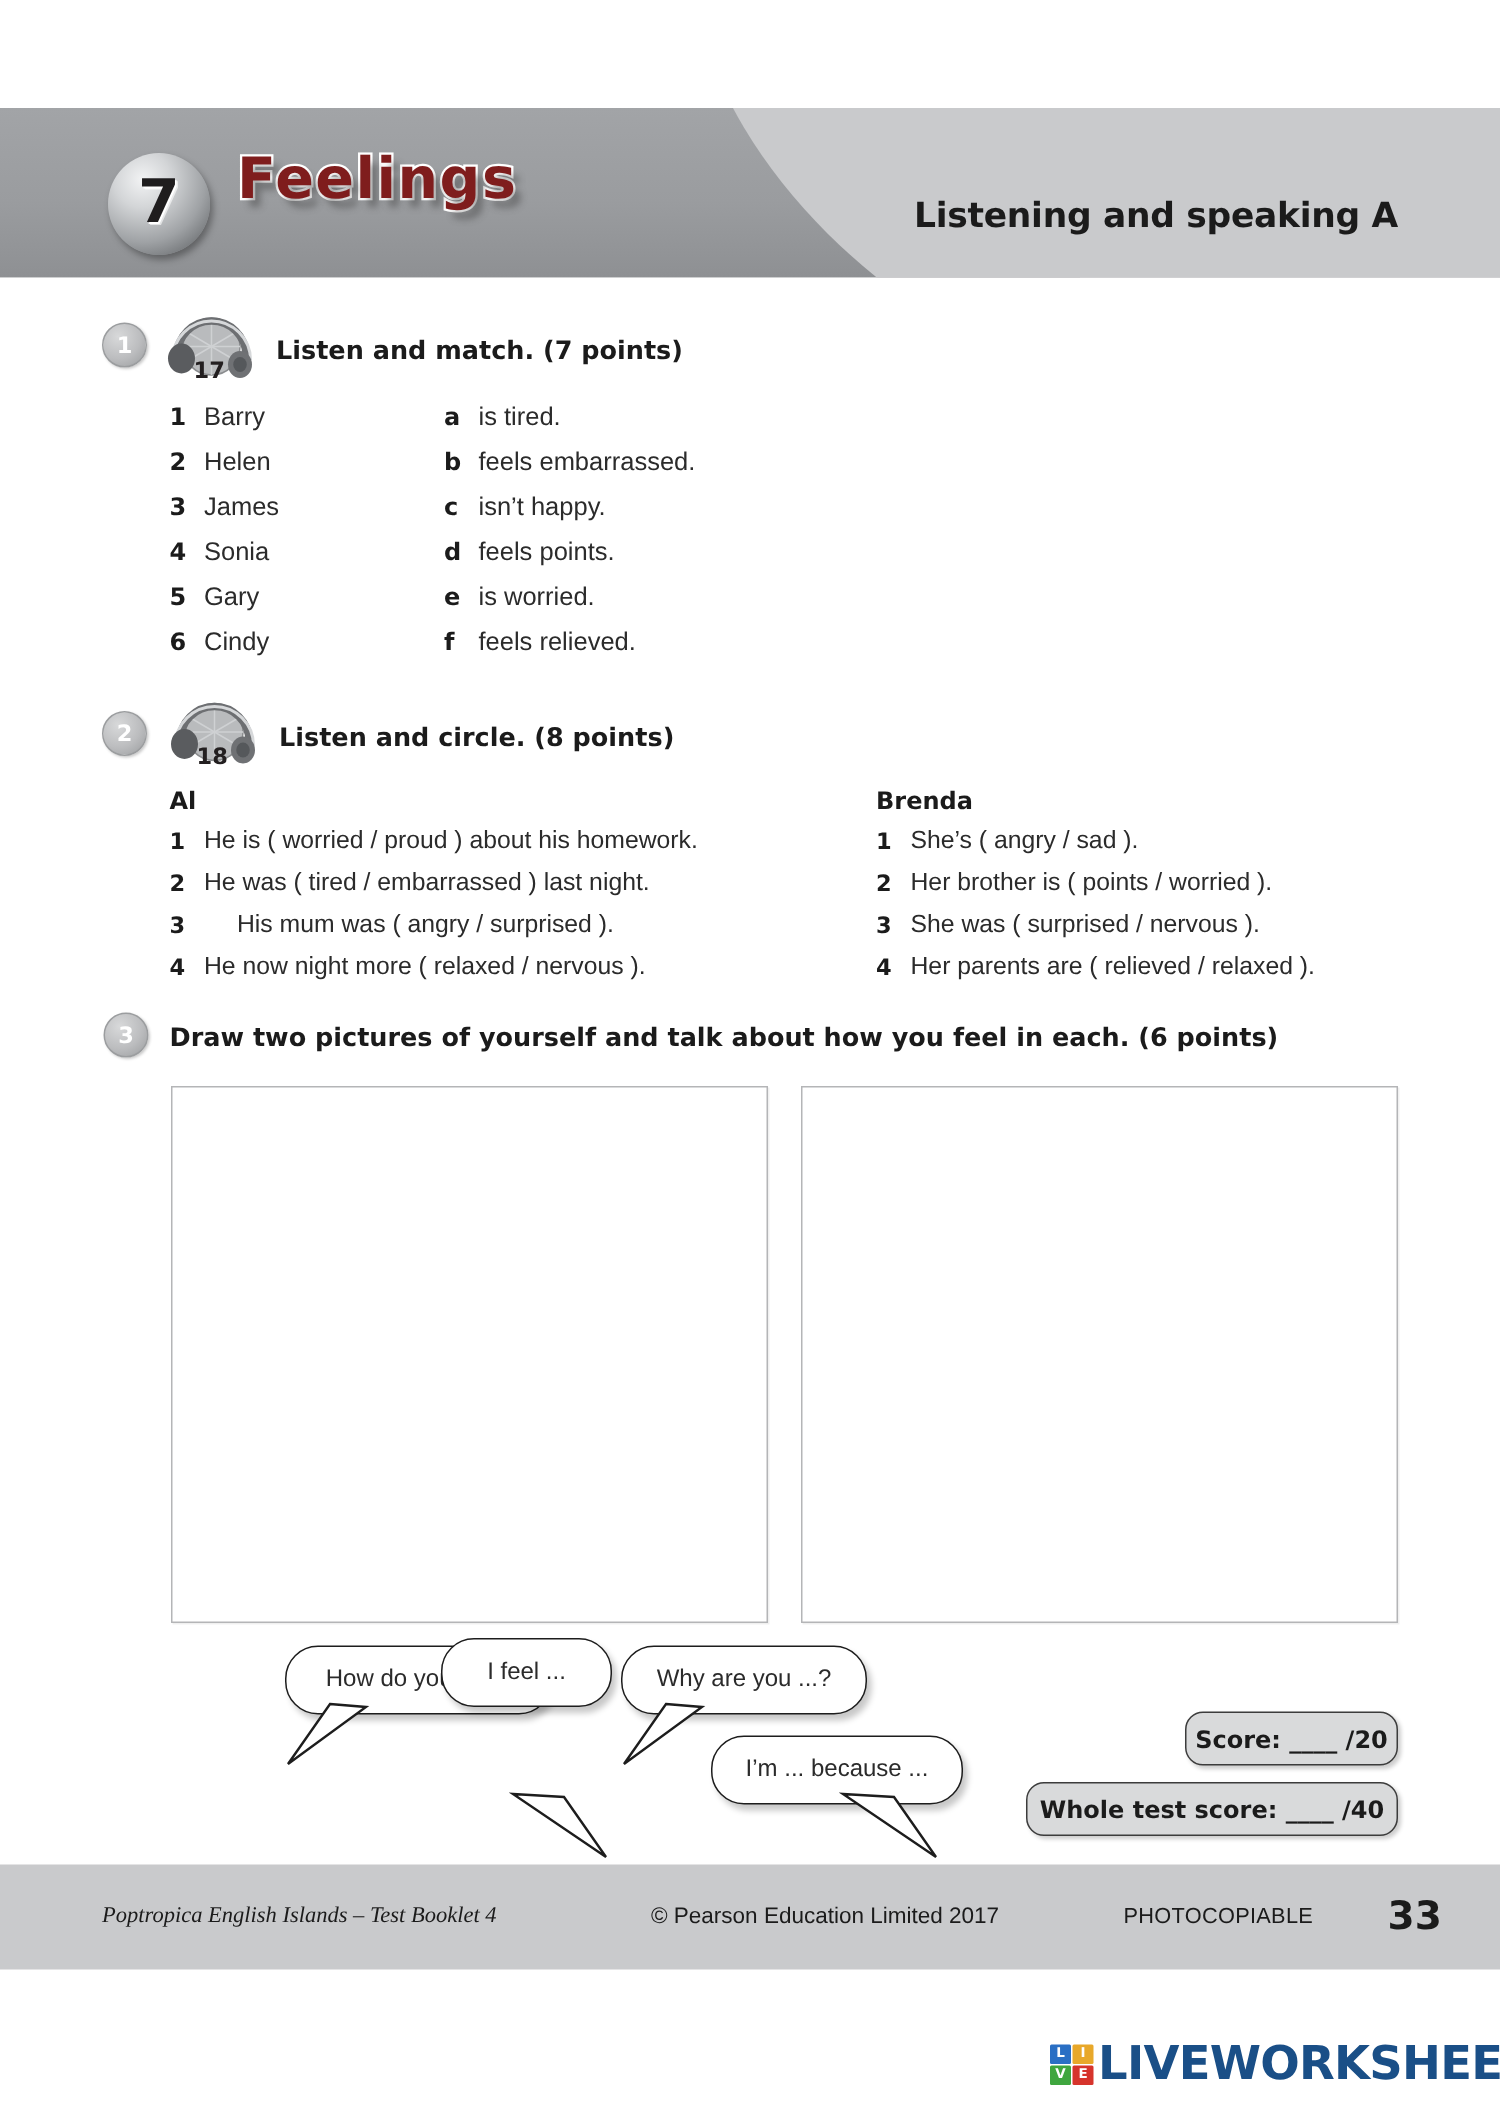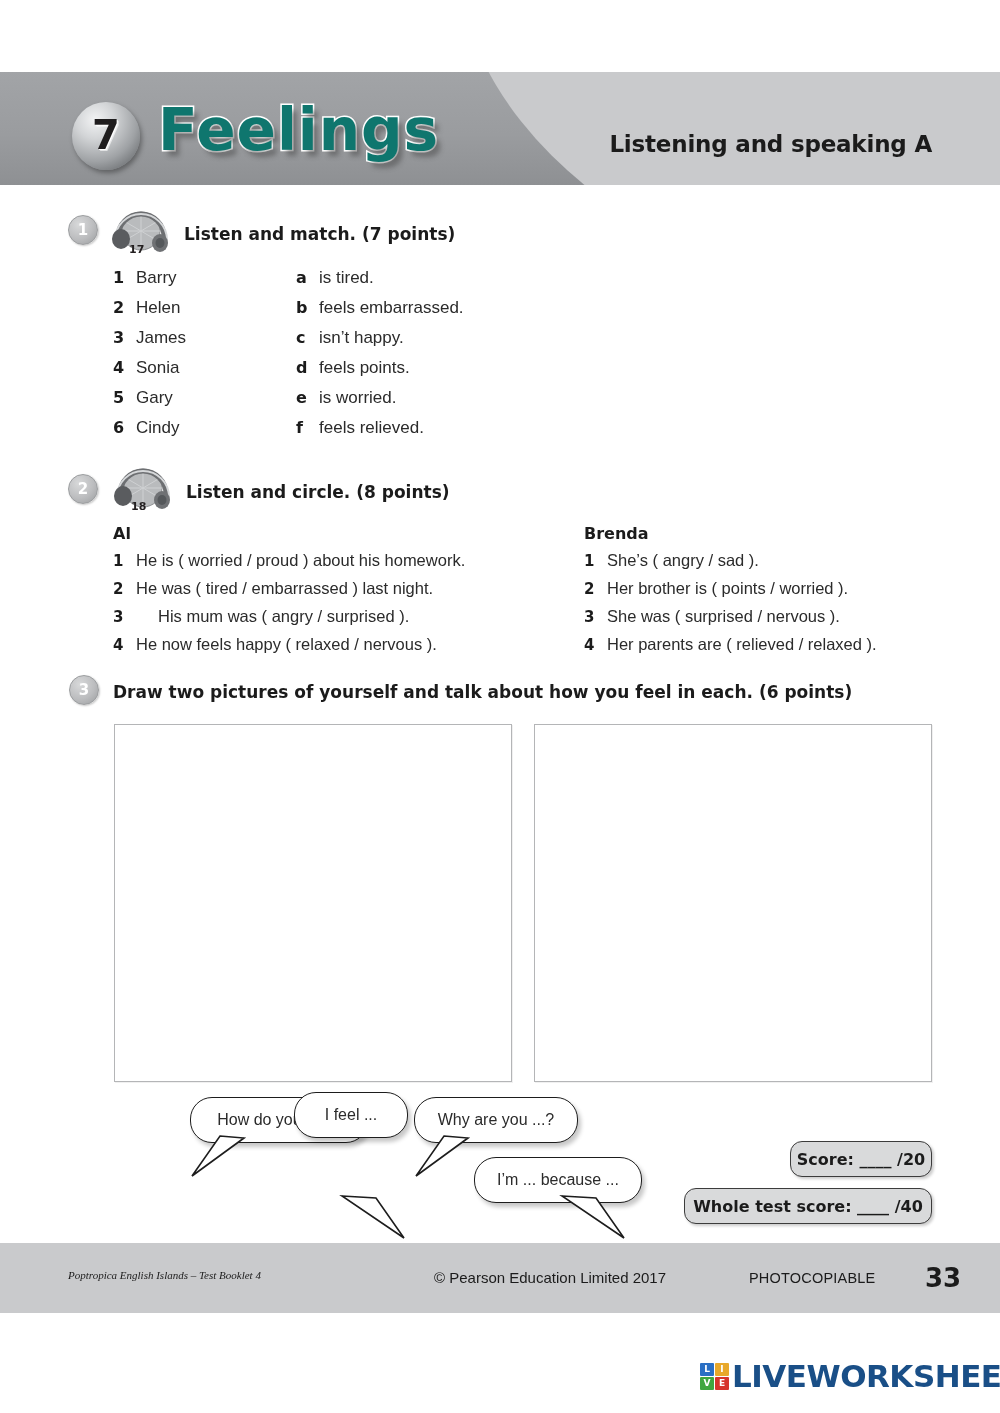--- a/index.html
+++ b/index.html
@@ -48,23 +48,23 @@
     font-family:"DejaVu Sans", sans-serif;
     font-size:40px;font-weight:bold;color:#1f1d1e;
     line-height:1;
     text-shadow:1px 1px 0 #fff, 2px 2px 0 rgba(255,255,255,.6);
     margin-top:-2px;
   }
 
   .unit-title{
     position:absolute;left:158px;top:100px;
     font-family:"DejaVu Sans", sans-serif;
-    font-size:58px;font-weight:bold;
+    font-size:38px;font-weight:bold;
     letter-spacing:1px;
-    color:#0f766e;
+    color:#7f1d1d;
     -webkit-text-stroke:3px #ffffff;
     paint-order:stroke fill;
     text-shadow:5px 6px 5px rgba(60,60,60,.45);
     z-index:4;
     line-height:1.05;
   }
 
   .banner-right-title{
     position:absolute;right:68px;top:131px;
     font-family:"DejaVu Sans", sans-serif;
@@ -85,21 +85,21 @@
     font-family:"DejaVu Sans", sans-serif;
     font-size:15px;font-weight:bold;color:#ffffff;
     box-shadow:1px 1px 2px rgba(0,0,0,.22);
   }
 
   
   .hp{position:absolute;width:62px;height:52px;}
   .hp .num{
     position:absolute;left:19px;bottom:3px;
     font-family:"DejaVu Sans", sans-serif;
-    font-size:11px;font-weight:bold;color:#231f20;
+    font-size:15px;font-weight:bold;color:#231f20;
     z-index:6;
   }
 
   .ex-title{
     position:absolute;
     font-family:"DejaVu Sans", sans-serif;
     font-size:17px;font-weight:bold;color:#1b1b1b;
   }
 
   
@@ -152,21 +152,21 @@
   }
 
   
   .footer-bar{
     position:absolute;left:0;top:1243px;width:1000px;height:70px;
     background:#c9cacc;
   }
   .f-left{
     position:absolute;left:68px;top:1269px;
     font-family:"Liberation Serif", serif;
-    font-style:italic;font-size:11px;color:#1b1b1b;
+    font-style:italic;font-size:15px;color:#1b1b1b;
   }
   .f-mid{
     position:absolute;left:434px;top:1269px;
     font-size:15px;color:#1b1b1b;
   }
   .f-right{
     position:absolute;left:749px;top:1270px;
     font-size:14.5px;color:#1b1b1b;letter-spacing:.2px;
   }
   .f-page{
@@ -283,21 +283,21 @@
 <div class="ex-title" style="left:186px;top:482px;">Listen and circle. (8 points)</div>
 
 <div class="col-head" style="left:113px;top:524px;">Al</div>
 <div class="q-num" style="left:113px;top:552px;">1</div>
 <div class="q-txt" style="left:136px;top:551px;">He is ( worried / proud ) about his homework.</div>
 <div class="q-num" style="left:113px;top:580px;">2</div>
 <div class="q-txt" style="left:136px;top:579px;text-align:right;">He was ( tired / embarrassed ) last night.</div>
 <div class="q-num" style="left:113px;top:608px;">3</div>
 <div class="q-txt" style="left:136px;top:607px;margin-left:22px;">His mum was ( angry / surprised ).</div>
 <div class="q-num" style="left:113px;top:636px;">4</div>
-<div class="q-txt" style="left:136px;top:635px;">He now feels happy ( relaxed / nervous ).</div>
+<div class="q-txt" style="left:136px;top:635px;">He now night more ( relaxed / nervous ).</div>
 
 <div class="col-head" style="left:584px;top:524px;">Brenda</div>
 <div class="q-num" style="left:584px;top:552px;">1</div>
 <div class="q-txt" style="left:607px;top:551px;">She’s ( angry / sad ).</div>
 <div class="q-num" style="left:584px;top:580px;">2</div>
 <div class="q-txt" style="left:607px;top:579px;">Her brother is ( points / worried ).</div>
 <div class="q-num" style="left:584px;top:608px;">3</div>
 <div class="q-txt" style="left:607px;top:607px;">She was ( surprised / nervous ).</div>
 <div class="q-num" style="left:584px;top:636px;">4</div>
 <div class="q-txt" style="left:607px;top:635px;">Her parents are ( relieved / relaxed ).</div>

